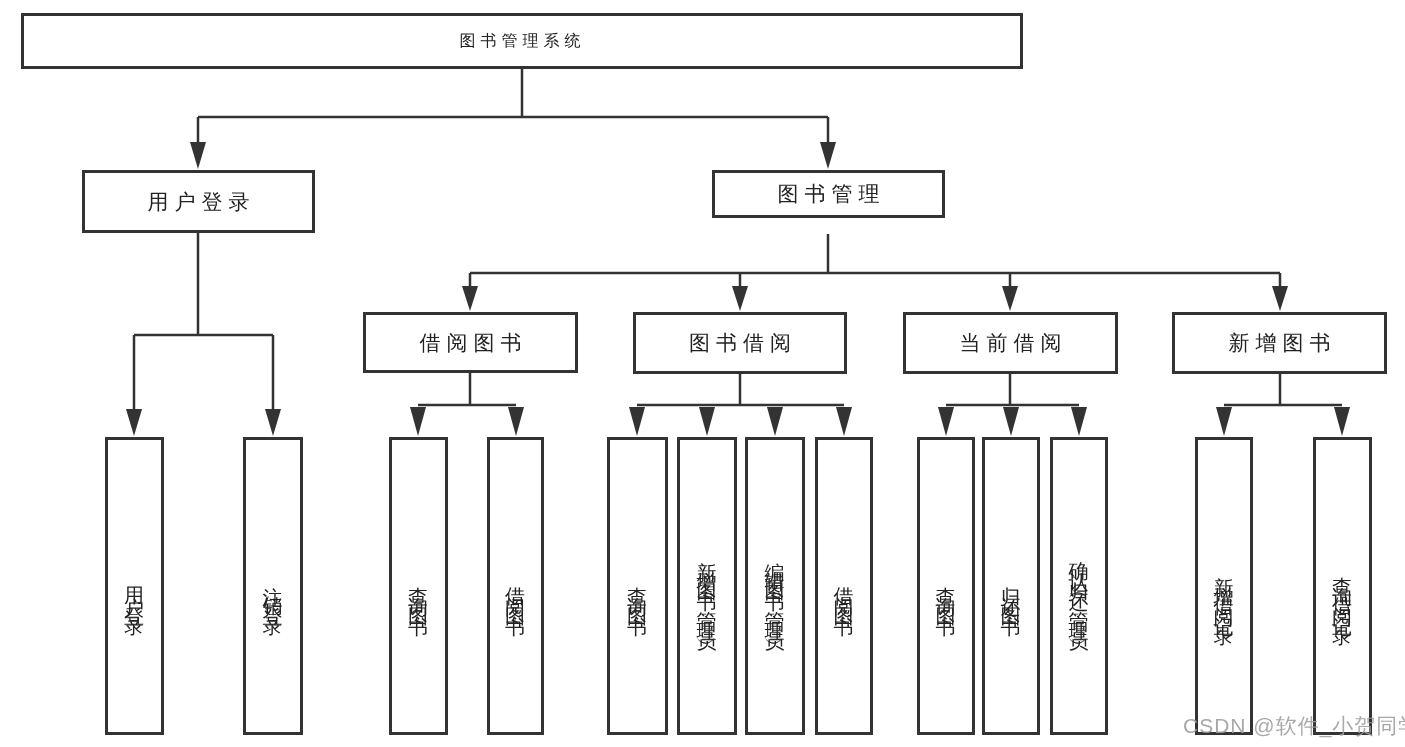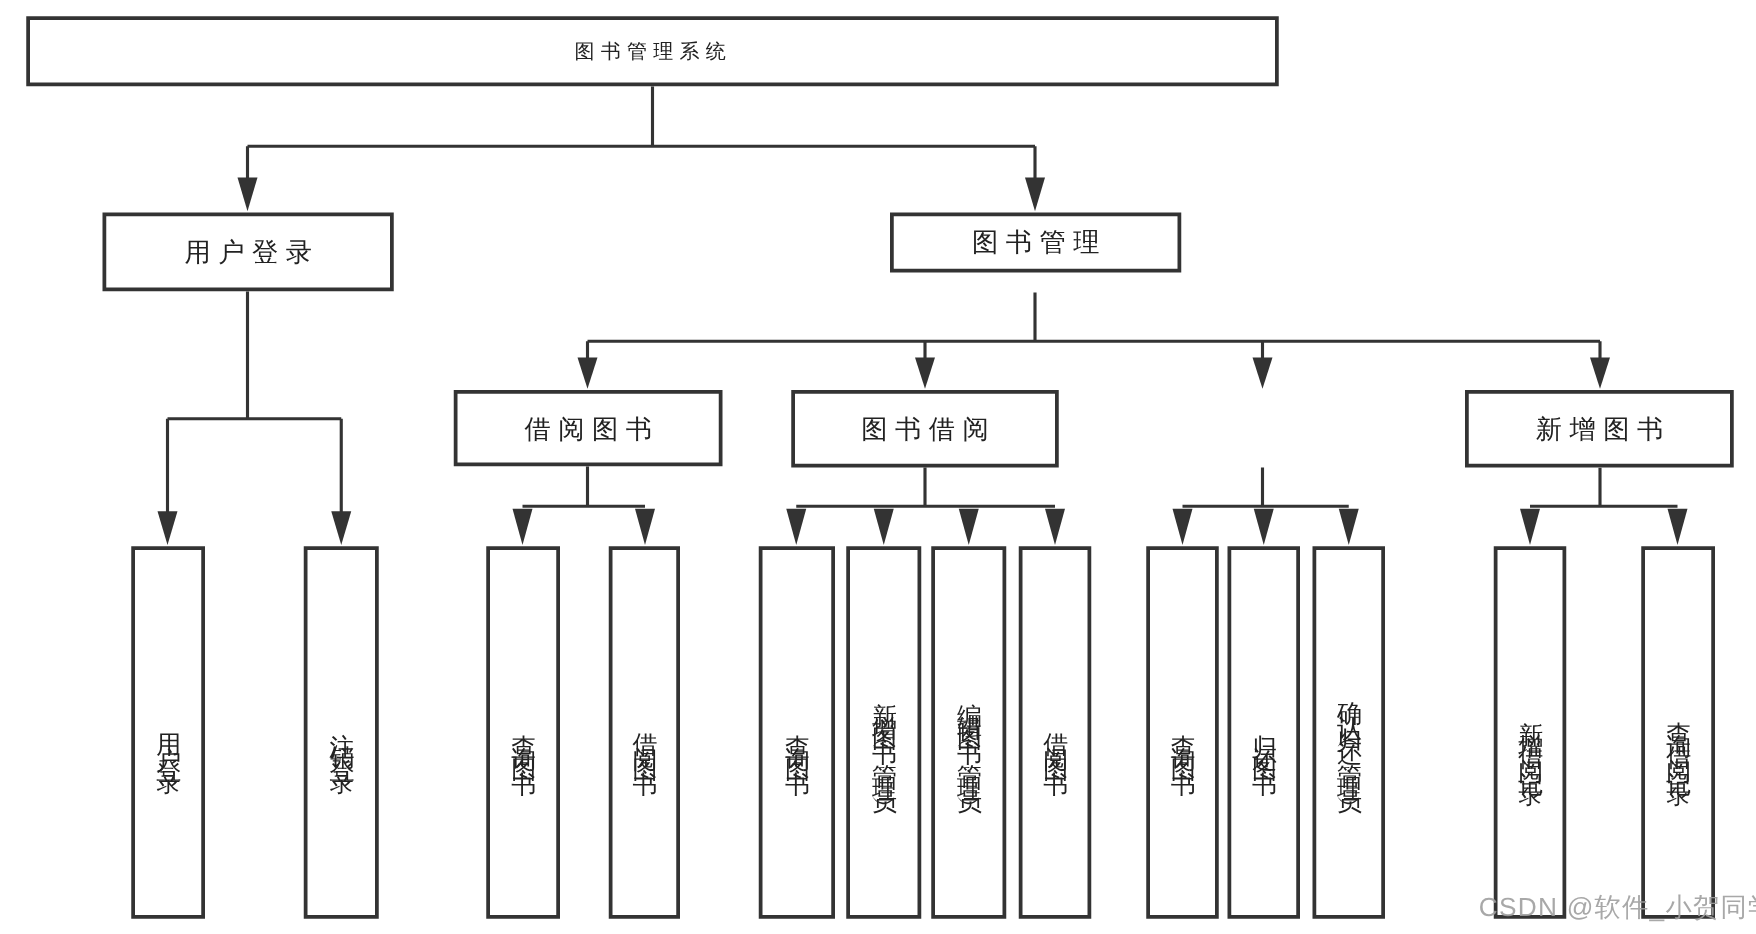--- a/index.html
+++ b/index.html
@@ -136,20 +136,21 @@
     </g>
   </svg>
 
   <div id="root" class="box rootbox">图书管理系统</div>
 
   <div id="b-user" class="box hbox">用户登录</div>
   <div id="b-mgmt" class="box hbox">图书管理</div>
 
   <div id="b-newrec" class="box hbox">借阅图书</div>
   <div id="b-borrow" class="box hbox">图书借阅</div>
+  <div id="b-current" class="box hbox">当前借阅</div>
   <div id="b-records" class="box hbox">新增图书</div>
 
   <div id="l-login" class="box vbox leaf">用户登录</div>
   <div id="l-logout" class="box vbox leaf">注销登录</div>
 
   <div id="l-query1" class="box vbox leaf">查询图书</div>
   <div id="l-borrow1" class="box vbox leaf">借阅图书</div>
 
   <div id="l-query2" class="box vbox leaf">查询图书</div>
   <div id="l-add-book" class="box vbox leaf">新增图书（管理员）</div>

